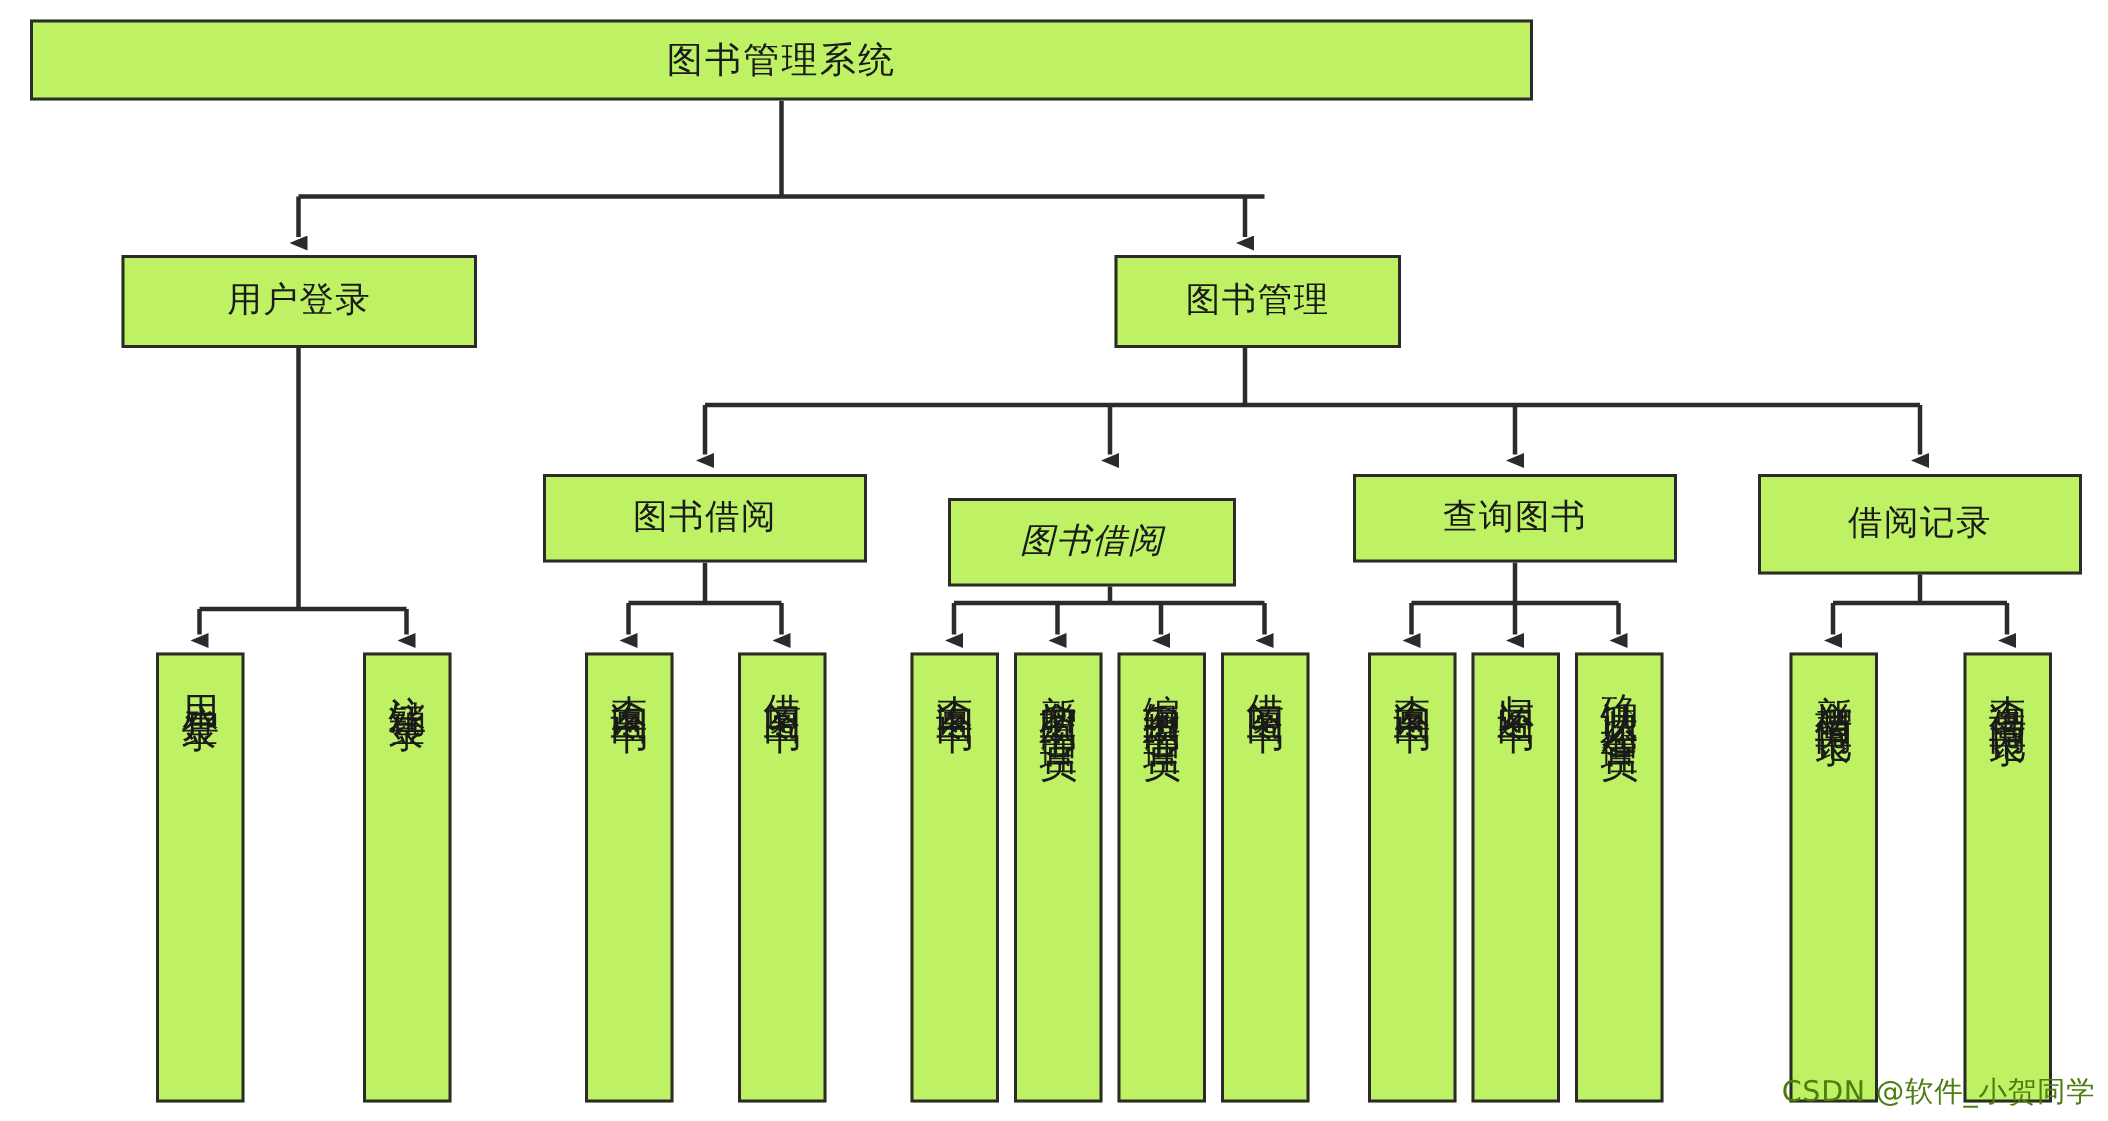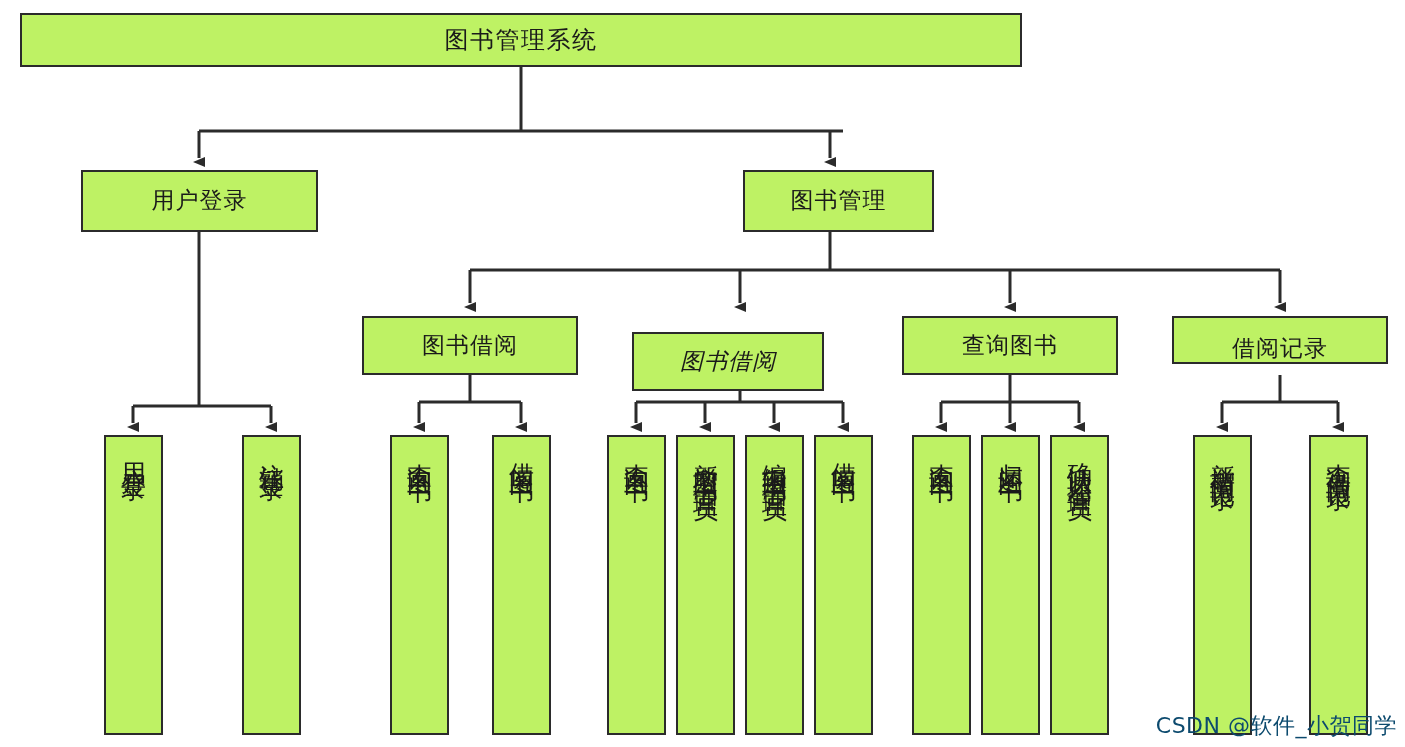--- a/index.html
+++ b/index.html
@@ -60,22 +60,22 @@
     writing-mode: vertical-rl;
     text-orientation: upright;
     font-size: 25px;
     letter-spacing: 5px;
     line-height: 1;
   }
   .watermark {
     position: absolute;
     right: 8px;
     bottom: 6px;
-    font-size: 22px;
-    color: #0c4a6e;
+    font-size: 19px;
+    color: #4d7c0f;
     letter-spacing: 0.5px;
     z-index: 6;
     white-space: nowrap;
   }
 </style>
 </head>
 <body>
 
 <div id="canvas">
 
@@ -142,21 +142,21 @@
 
   <div class="node h" style="left:362px; top:316px; width:216px; height:59px;">
     <span class="lbl">图书借阅</span>
   </div>
   <div class="node h" style="left:632px; top:332px; width:192px; height:59px;font-style:italic;">
     <span class="lbl">图书借阅</span>
   </div>
   <div class="node h" style="left:902px; top:316px; width:216px; height:59px;">
     <span class="lbl">查询图书</span>
   </div>
-  <div class="node h" style="left:1172px; top:316px; width:216px; height:48px;align-items:flex-end;">
+  <div class="node h" style="left:1172px; top:316px; width:216px; height:67px;">
     <span class="lbl">借阅记录</span>
   </div>
 
   <div class="node v" style="left:104px; top:435px; width:59px; height:300px;">
     <span class="lbl">用户登录</span>
   </div>
   <div class="node v" style="left:242px; top:435px; width:59px; height:300px;">
     <span class="lbl">注销登录</span>
   </div>
 

